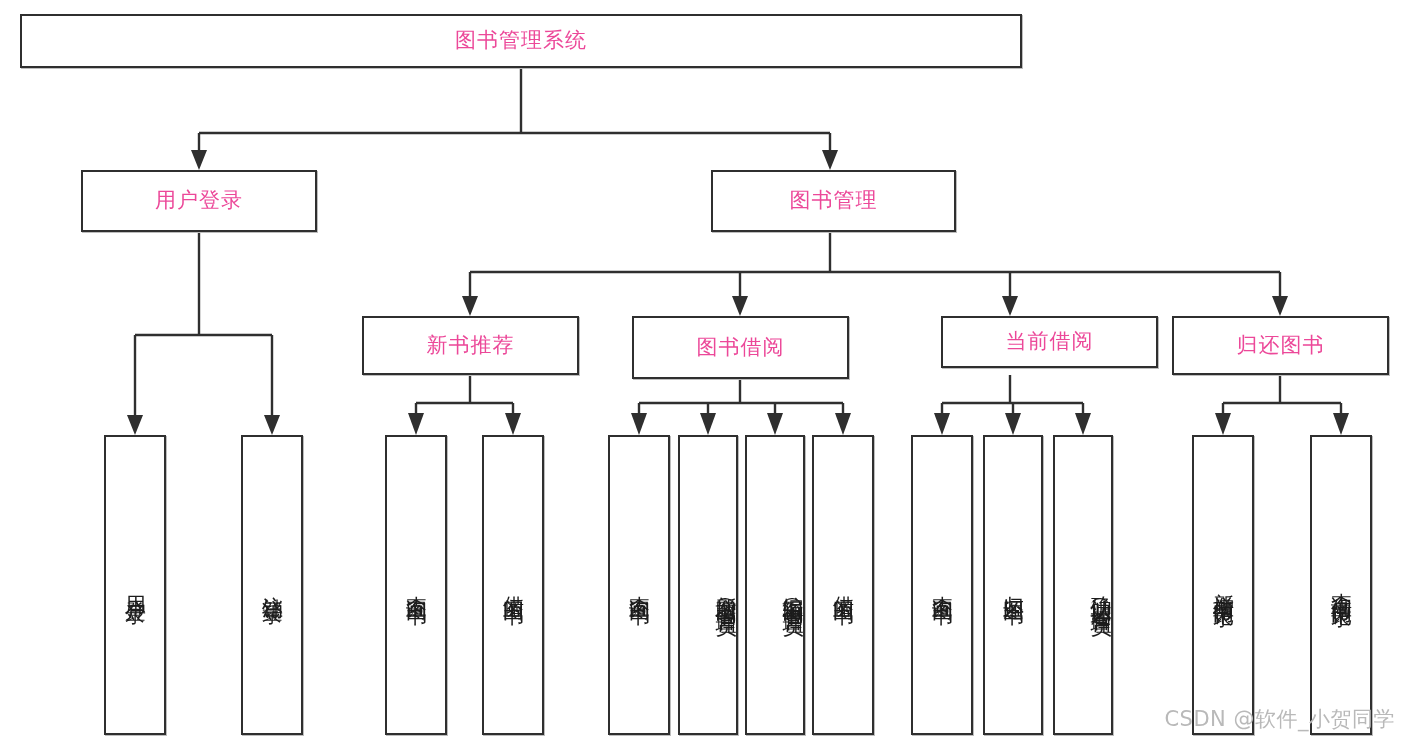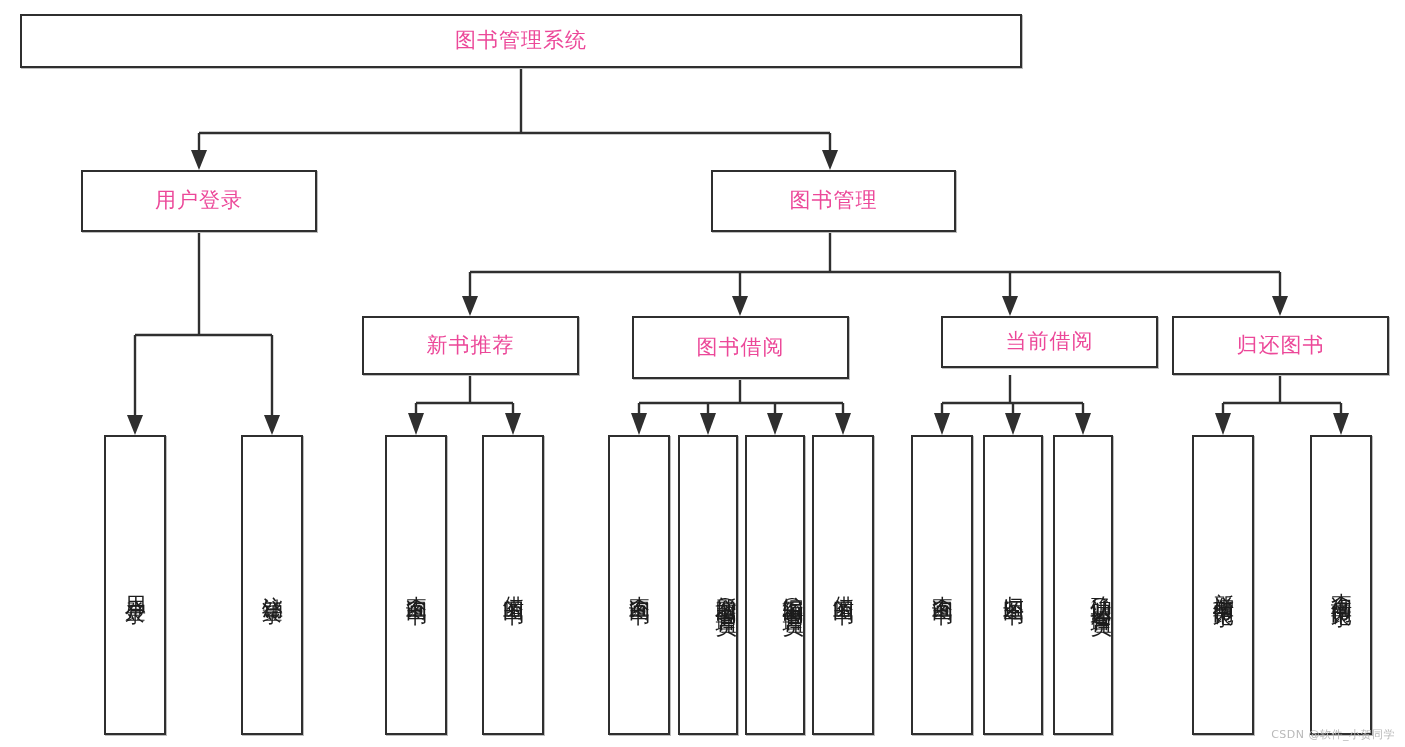--- a/index.html
+++ b/index.html
@@ -79,22 +79,22 @@
     stroke-width: 2.4;
     fill: none;
   }
   .conn-arrow {
     fill: #2f2f2f;
     stroke: none;
   }
   #watermark {
     position: absolute;
     right: 10px;
-    bottom: 5px;
-    font-size: 11px;
+    bottom: 14px;
+    font-size: 21px;
     color: #b9b9b9;
     letter-spacing: 0.5px;
     white-space: nowrap;
   }
 </style>
 </head>
 <body>
 
 <div id="diagram-root">
 

